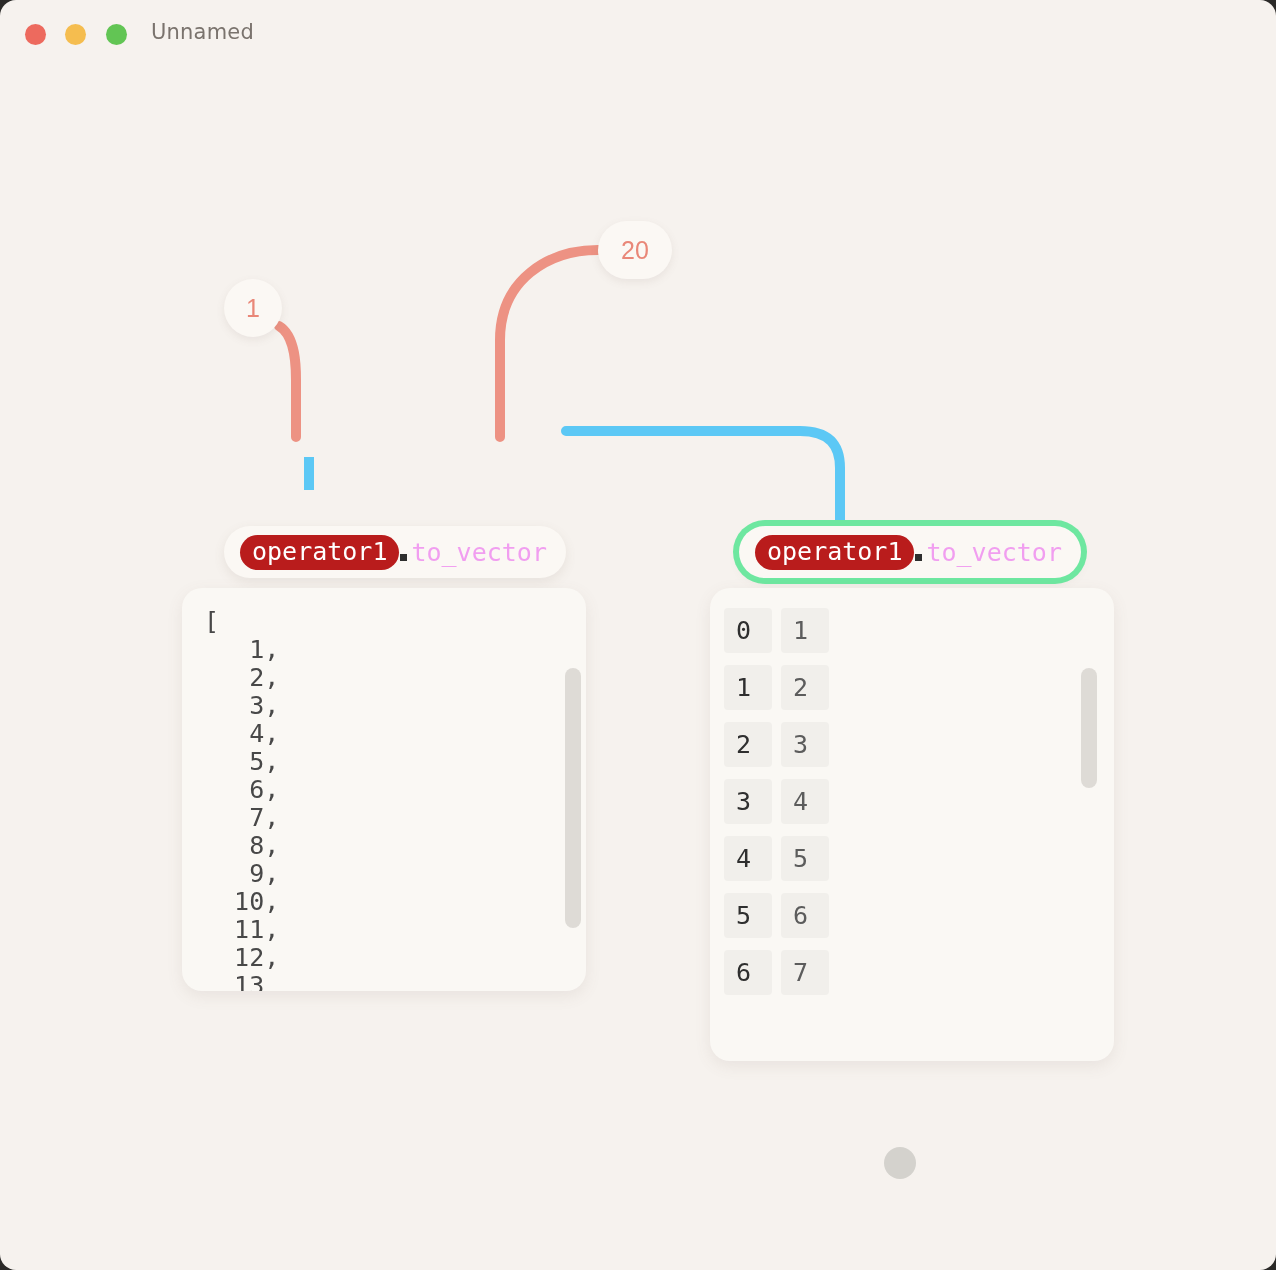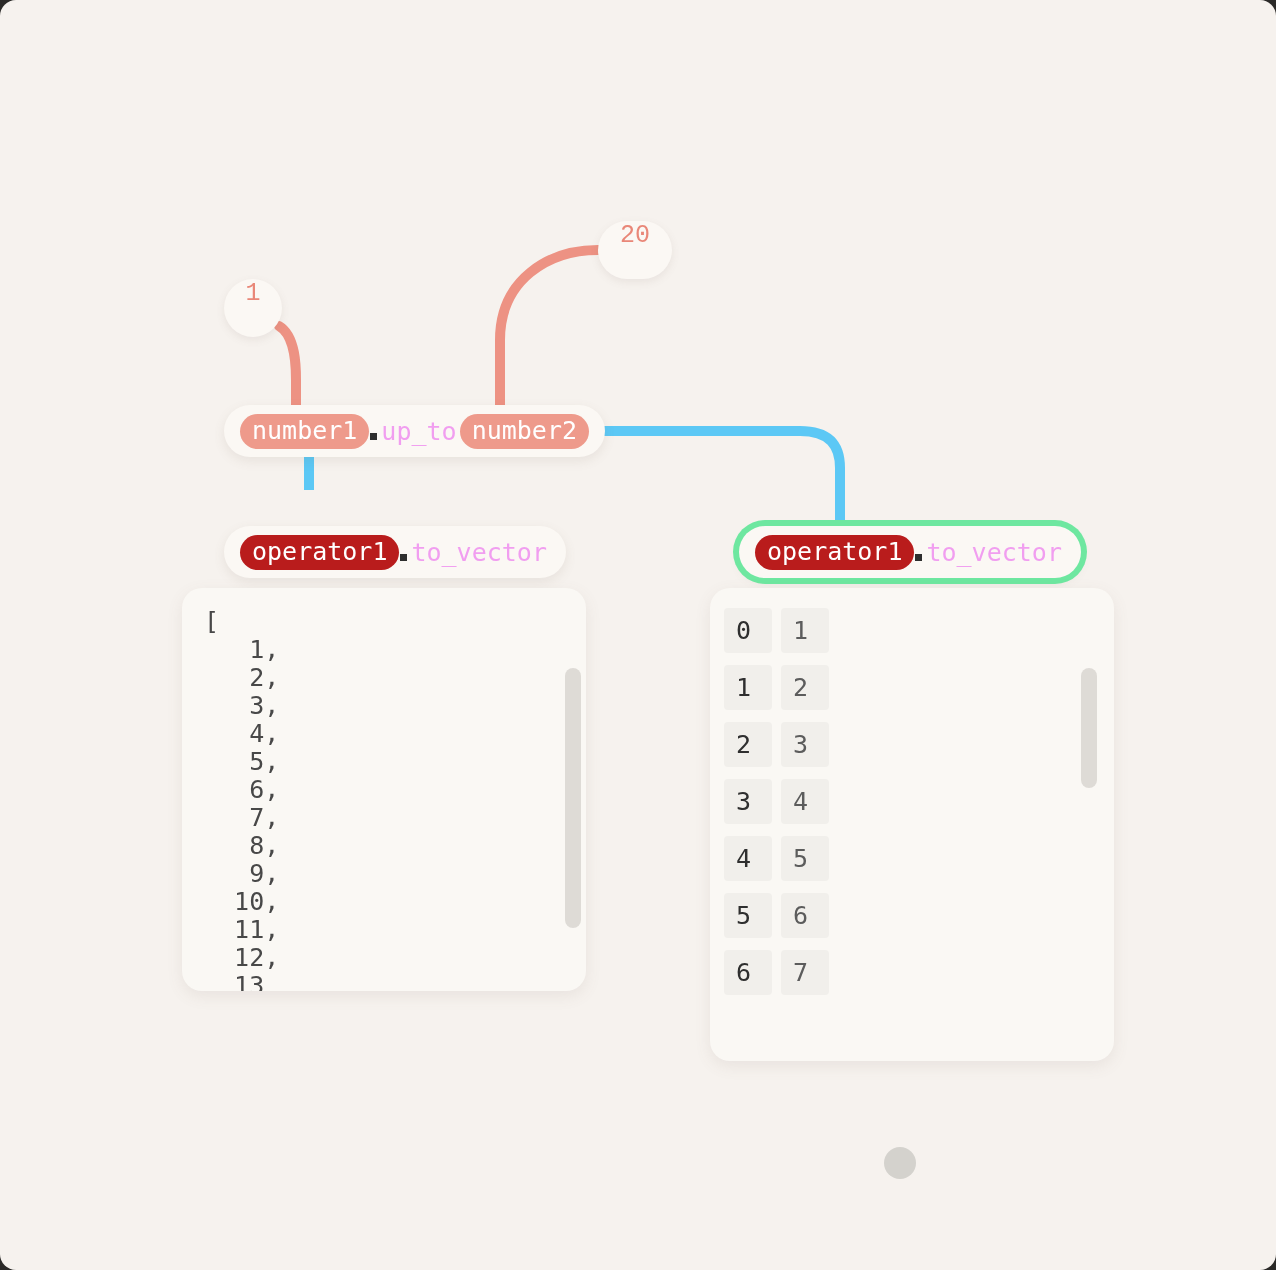--- a/index.html
+++ b/index.html
@@ -66,22 +66,23 @@
     pointer-events: none;
   }
 
   
   .literal-bubble {
     position: absolute;
     background: #fbf8f4;
     border-radius: 999px;
     box-shadow: 0 3px 9px rgba(120,100,85,0.10);
     display: flex;
+    align-items: center;
     justify-content: center;
-    font-family: Liberation Mono, monospace;
+    font-family: Liberation Sans, sans-serif;
     font-size: 25px;
     color: #e98778;
   }
   #literal-one {
     left: 224px; top: 211px;
     width: 58px; height: 58px;
   }
   #literal-twenty {
     left: 598px; top: 153px;
     width: 74px; height: 58px;
@@ -196,20 +197,26 @@
     height: 32px;
     border-radius: 50%;
     background: #d4d2cd;
   }
 </style>
 </head>
 <body>
 
 <div id="app-window">
 
+  <div id="titlebar">
+    <div class="traffic" id="tl-close"></div>
+    <div class="traffic" id="tl-min"></div>
+    <div class="traffic" id="tl-max"></div>
+    <div id="window-title">Unnamed</div>
+  </div>
 
   <div id="canvas">
 
     <svg id="wires" viewBox="0 0 1276 1202">
 
       <path d="M 279 258 C 296 268 296 300 296 312 L 296 369" stroke="#ed9283" stroke-width="10" fill="none" stroke-linecap="round"></path>
 
       <path d="M 598 182 C 548 182 500 212 500 272 L 500 369" stroke="#ed9283" stroke-width="10" fill="none" stroke-linecap="round"></path>
 
       <path d="M 309 389 L 309 422" stroke="#5cc8f5" stroke-width="10" fill="none" stroke-linecap="butt"></path>
@@ -218,26 +225,20 @@
     </svg>
 
     <div class="literal-bubble" id="literal-one">
       <span>1</span>
     </div>
 
     <div class="literal-bubble" id="literal-twenty">
       <span>20</span>
     </div>
 
-    <div class="node" id="node-main">
-      <span class="pill arg">number1</span>
-      <span class="dot"></span>
-      <span class="method">up_to</span>
-      <span class="pill arg">number2</span>
-    </div>
 
     <div class="node" id="node-left">
       <span class="pill oper">operator1</span>
       <span class="dot"></span>
       <span class="method">to_vector</span>
     </div>
 
     <div class="node selected" id="node-right">
       <span class="pill oper">operator1</span>
       <span class="dot"></span>

